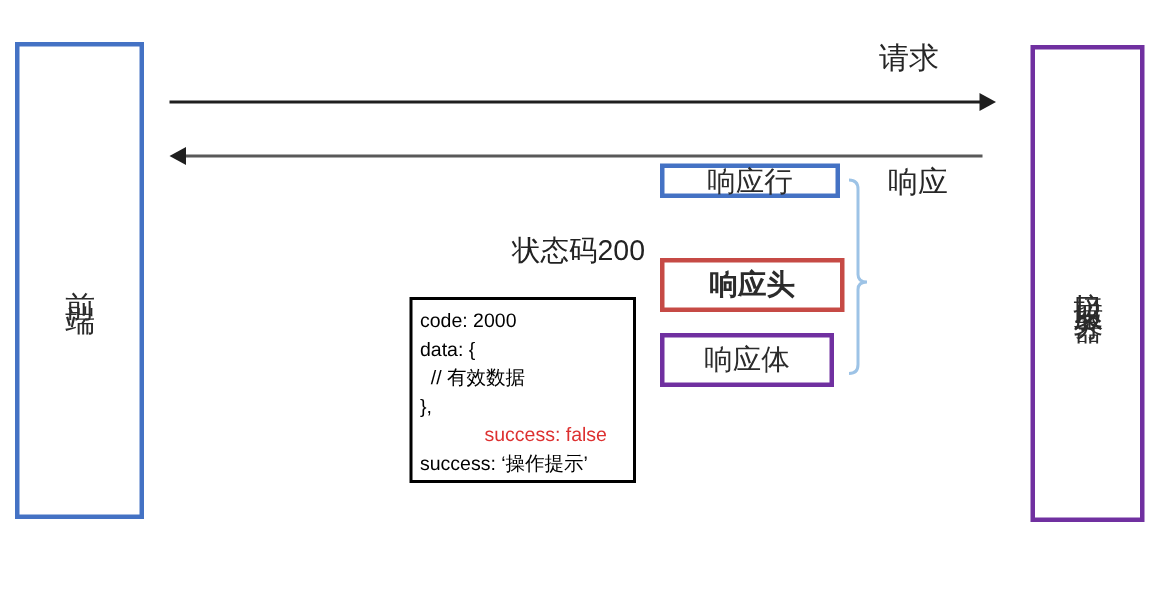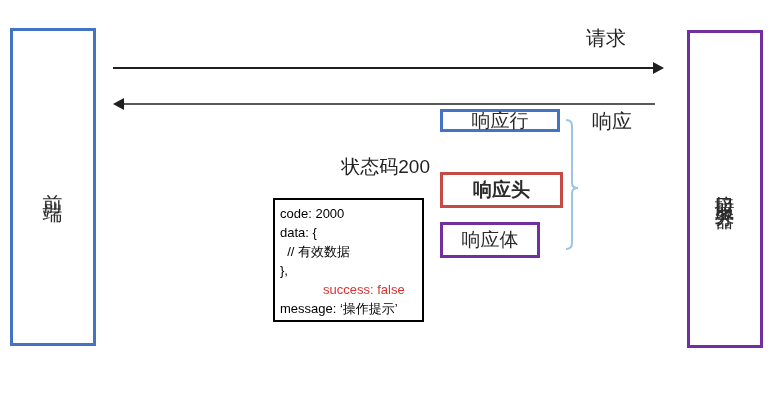--- a/index.html
+++ b/index.html
@@ -48,21 +48,21 @@
   }
 
   
   .part-box {
     left:440px; border:3px solid; background:#fff;
     display:flex; align-items:center; justify-content:center;
     font-size:19px; color:#2b2b2b;
   }
   #part-line   { top:109px; width:120px; height:23px;justify-content:center; }
   #part-header { top:172px; width:123px; height:36px; }
-  #part-body   { top:222px; width:100px; height:36px; }
+  #part-body   { top:222px; width:116px; height:36px; }
 
   
   #brace-svg { left:561px; top:113px; }
 
   
   #code-box {
     left:273px; top:198px; width:151px; height:124px;
     border:2px solid #000; background:#fff; padding:4px 4px 0 5px;
   }
   .code-line {
@@ -106,16 +106,16 @@
   <svg id="brace-svg" class="abs" width="22" height="142" viewBox="0 0 22 142">
     <path d="M 5 7 Q 11 7 11 13 L 11 70 Q 11 75 17 75 Q 11 75 11 80 L 11 130 Q 11 136 5 136" fill="none" stroke="#9DC3E6" stroke-width="2"></path>
   </svg>
 
   <div id="code-box" class="abs">
     <div class="code-line" style="color: rgb(0, 0, 0);">code: 2000</div>
     <div class="code-line" style="color: rgb(0, 0, 0);">data: {</div>
     <div class="code-line" style="color: #000000;">  // 有效数据</div>
     <div class="code-line" style="color: rgb(0, 0, 0);">},</div>
     <div class="code-line" style="color: rgb(221, 48, 48); margin-left: 43px;">success: false</div>
-    <div class="code-line" style="color: rgb(0, 0, 0);">message: ‘操作提示’</div>
+    <div class="code-line" style="color: rgb(0, 0, 0);">success: ‘操作提示’</div>
   </div>
 
 </div>
 
 </body></html>

